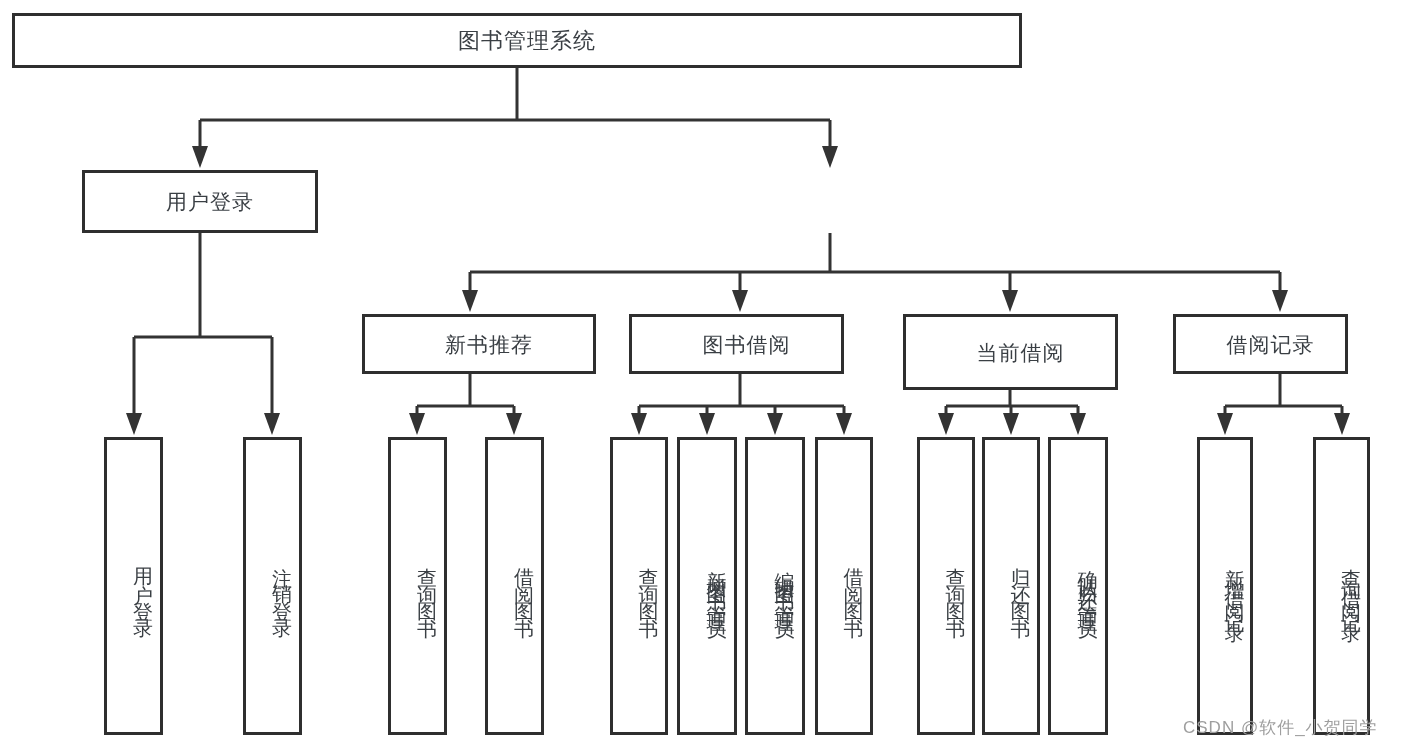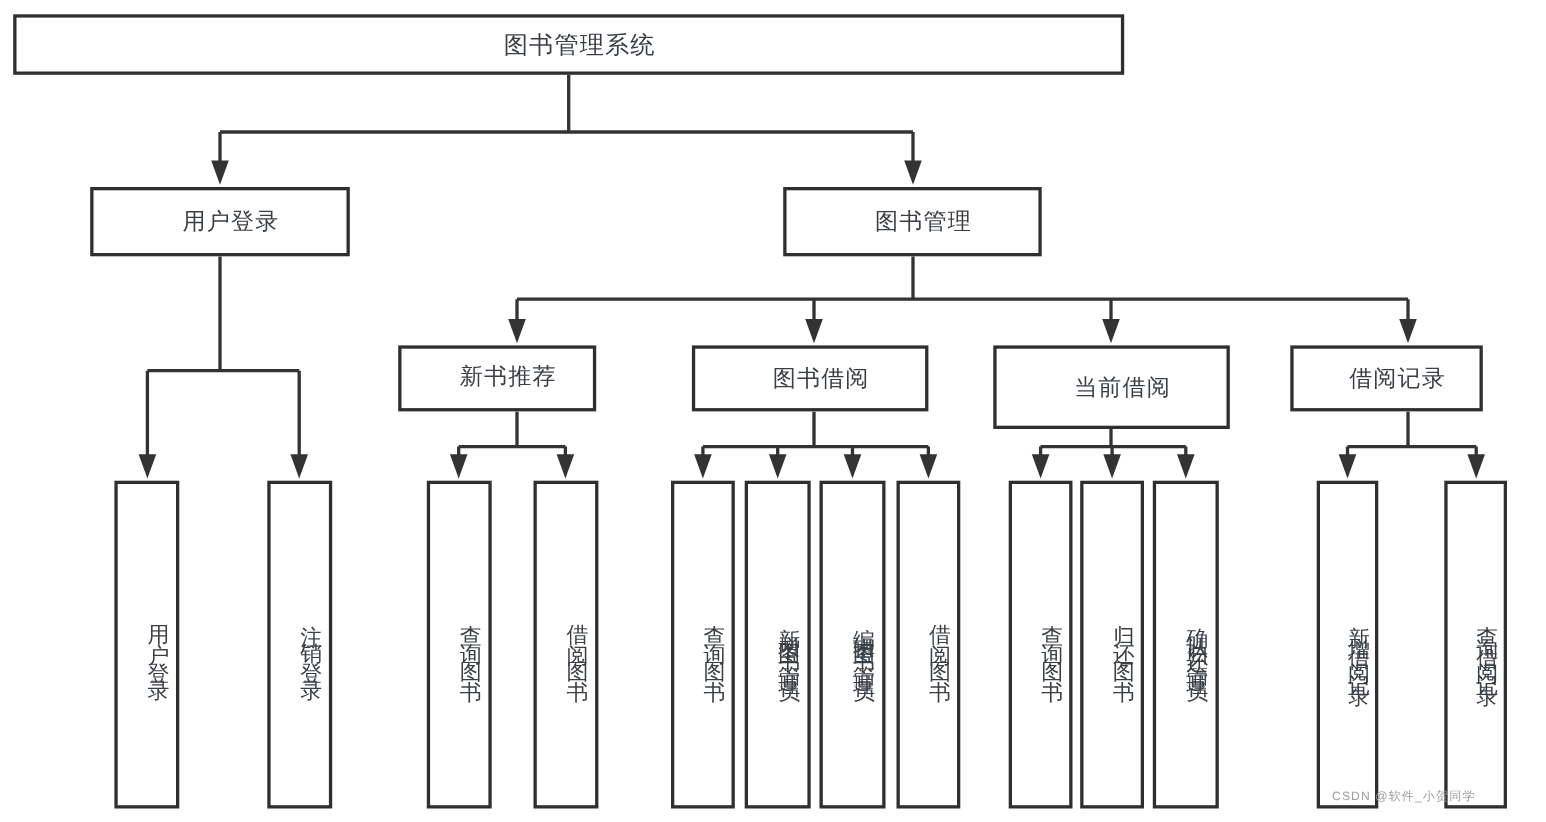--- a/index.html
+++ b/index.html
@@ -48,23 +48,23 @@
   }
   .node.v{
     writing-mode:vertical-rl;
     font-size:20px;
   }
   .sp4{letter-spacing:17px;}
   .sp6{letter-spacing:11px;}
   .sp9{letter-spacing:7px;}
   .watermark{
     position:absolute;
-    left:1211px;
+    left:1183px;
     top:716px;
-    font-size:11px;
+    font-size:17px;
     color:var(--watermark);
     letter-spacing:1px;
     white-space:nowrap;
     z-index:5;
   }
 </style>
 </head>
 <body>
 
 <div id="stage">
@@ -105,23 +105,22 @@
       <polygon points="1003,413 1019,413 1011,435"></polygon>
       <polygon points="1070,413 1086,413 1078,435"></polygon>
       <polygon points="1217,413 1233,413 1225,435"></polygon>
       <polygon points="1334,413 1350,413 1342,435"></polygon>
     </g>
   </svg>
 
   <div class="node h root" style="left:12px;top:13px;width:1010px;height:55px;">图书管理系统</div>
 
   <div class="node h" style="left:82px;top:170px;width:236px;height:63px;">用户登录</div>
-  <div class="node h" style="left:712px;top:170px;width:235px;height:63px;">图书管理</div>
 
-  <div class="node h" style="left:362px;top:314px;width:180px;height:60px;font-family:Liberation Mono, monospace;">新书推荐</div>
+  <div class="node h" style="left:362px;top:314px;width:234px;height:60px;">新书推荐</div>
   <div class="node h" style="left:629px;top:314px;width:215px;height:60px;">图书借阅</div>
   <div class="node h" style="left:903px;top:314px;width:215px;height:76px;">当前借阅</div>
   <div class="node h" style="left:1173px;top:314px;width:175px;height:60px;">借阅记录</div>
 
   <div class="node v sp4" style="left:104px;top:437px;width:59px;height:298px;">用户登录</div>
   <div class="node v sp4" style="left:243px;top:437px;width:59px;height:298px;">注销登录</div>
 
   <div class="node v sp4" style="left:388px;top:437px;width:59px;height:298px;">查询图书</div>
   <div class="node v sp4" style="left:485px;top:437px;width:59px;height:298px;">借阅图书</div>
 

